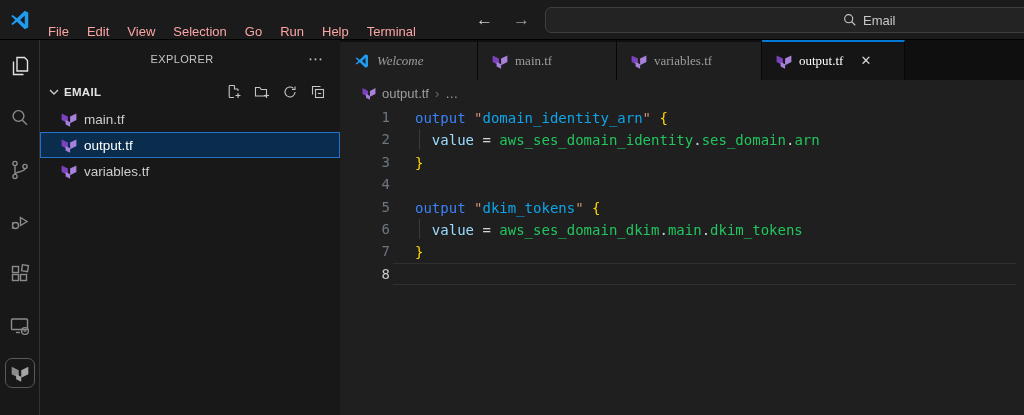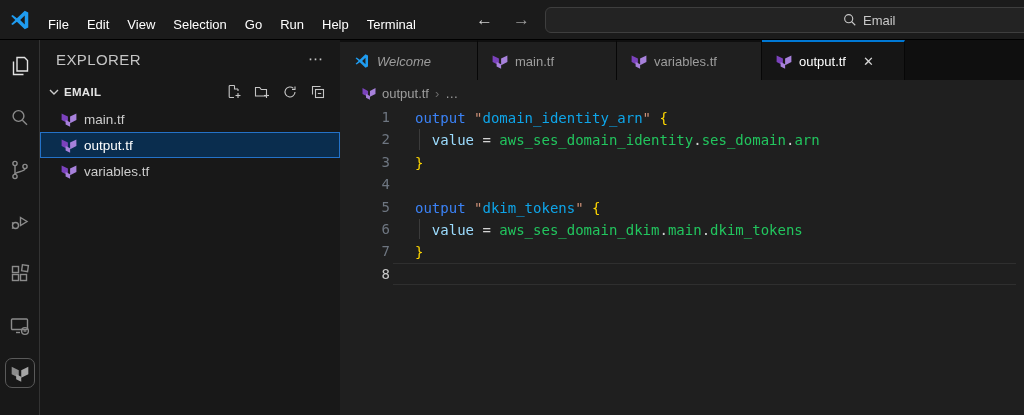--- a/index.html
+++ b/index.html
@@ -5,21 +5,21 @@
   * { margin:0; padding:0; box-sizing:border-box; }
   html,body { width:1024px; height:415px; overflow:hidden; background:#1f1f1f;
               font-family:"Liberation Sans", sans-serif; }
   .stage { position:relative; width:1024px; height:415px; background:#1f1f1f; overflow:hidden; }
 
   
   .titlebar { position:absolute; left:0; top:0; width:1024px; height:40px;
               background:#1b1b1b; display:flex; align-items:center; border-bottom:1px solid #000; }
   .vscode-logo { width:22px; height:22px; margin:0 8px 0 9px; flex:0 0 auto; }
   .menubar { display:flex; align-items:center; }
-  .menu-item { color:#ffffff; font-size:13px; padding:5px 9px; height:40px; line-height:40px; cursor:default; }
+  .menu-item { color:#fca5a5; font-size:13px; padding:12px 9px; height:40px; line-height:40px; cursor:default; }
   .nav-arrows { position:absolute; left:476px; top:0; height:40px; display:flex; align-items:center; gap:20px; }
   .nav-arrow { font-size:17px; color:#cfcfcf; }
   .nav-arrow.fwd { color:#9a9a9a; }
   .searchbox { position:absolute; left:545px; top:7px; width:500px; height:26px;
                background:#232323; border:1px solid #3e3e3e; border-radius:6px; }
   .search-inner { position:absolute; left:297px; top:0; height:24px; display:flex; align-items:center; gap:6px;
                   color:#c8c8c8; font-size:13px; }
 
   
   .activitybar { position:absolute; left:0; top:40px; width:40px; height:375px;
@@ -27,36 +27,36 @@
   .ab-item { width:39px; height:52px; display:flex; align-items:center; justify-content:center; }
   .ab-item svg { stroke:#8b8b8b; fill:none; stroke-width:1.4; }
   .ab-item.active svg { stroke:#e2e2e2; }
   .ab-box { width:39px; height:44px; display:flex; align-items:flex-start; justify-content:center; padding-top:6px; }
   .tf-frame { width:30px; height:30px; border:1px solid #5a5a5a; border-radius:7px;
               display:flex; align-items:center; justify-content:center; }
 
   
   .sidebar { position:absolute; left:40px; top:40px; width:300px; height:375px; background:#181818; }
   .sb-header { height:38px; display:flex; align-items:center; padding:0 16px; }
-  .sb-title { color:#c5c5c5; font-size:15px; letter-spacing:.4px; flex:1; }
+  .sb-title { color:#c5c5c5; font-size:11px; letter-spacing:.4px; flex:1;text-align:center; }
   .sb-dots { color:#c5c5c5; font-size:15px; letter-spacing:1px; }
   .sb-section { height:28px; display:flex; align-items:center; padding:0 14px 0 6px; }
   .chev { width:16px; height:16px; margin-right:2px; }
   .chev svg { stroke:#cccccc; fill:none; stroke-width:1.4; }
   .sb-folder { color:#e4e4e4; font-size:11.5px; font-weight:bold; letter-spacing:.3px; flex:1; }
   .sb-actions { display:flex; gap:12px; align-items:center; }
   .sb-actions svg { stroke:#c5c5c5; fill:none; stroke-width:1.1; width:16px; height:16px; }
   .file-row { height:26px; display:flex; align-items:center; padding-left:20px; gap:7px;
               color:#cccccc; font-size:13.5px; border:1px solid transparent; }
   .file-row.selected { background:#0a2d4e; border:1px solid #2472c8; color:#ffffff; }
   .tfi { width:16px; height:16px; flex:0 0 auto; }
 
   
   .main { position:absolute; left:340px; top:40px; right:0; bottom:0; background:#1f1f1f; }
-  .tabbar { height:40px; background:#0f0f0f; display:flex; }
+  .tabbar { height:40px; background:#0f0f0f; display:flex;font-family:Liberation Serif, serif; }
   .tab { height:40px; display:flex; align-items:center; gap:7px; padding:0 14px;
          background:#1f1f1f; border-top:2px solid #0f0f0f; border-right:1px solid #070707;
          color:#9d9d9d; font-size:13px; }
   .tab .tab-icon { width:16px; height:16px; }
   .tab.italic .tab-label { font-style:italic; }
   .tab.active { background:#151515; border-top:2px solid #0078d4; border-right:1px solid #070707; color:#ffffff; }
   .tab-close { margin-left:10px; color:#d8d8d8; font-size:13px; }
   .w-welcome{width:138px} .w-main{width:139px} .w-vars{width:145px} .w-out{width:143px}
 
   .breadcrumb { height:26px; display:flex; align-items:center; gap:6px; padding-left:22px;

